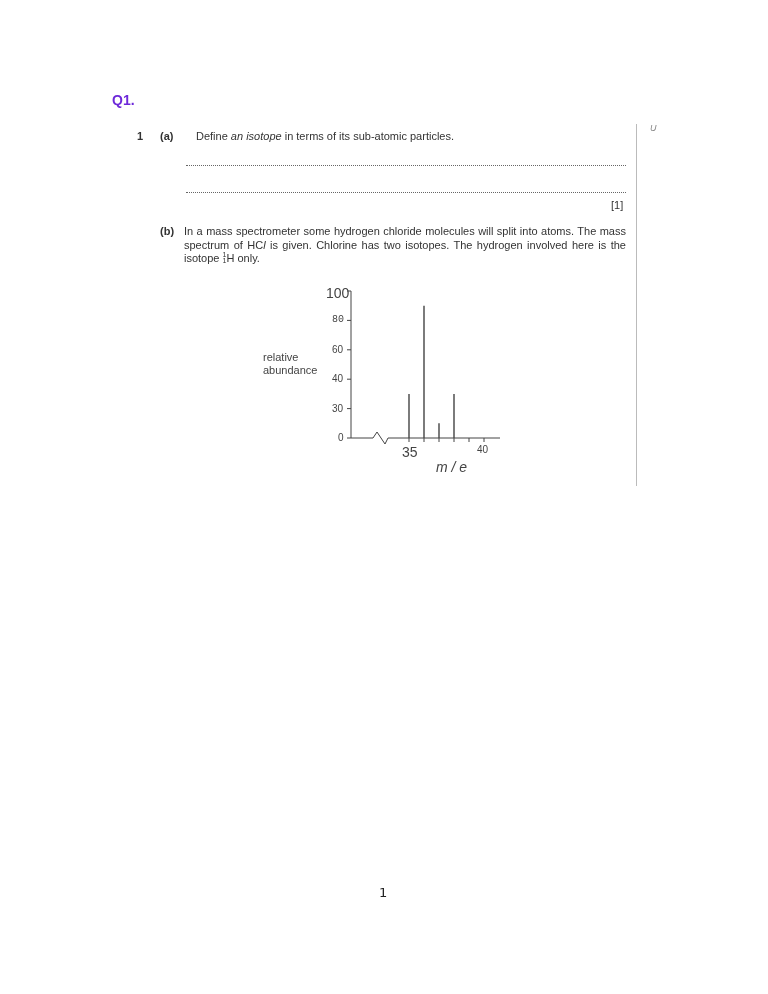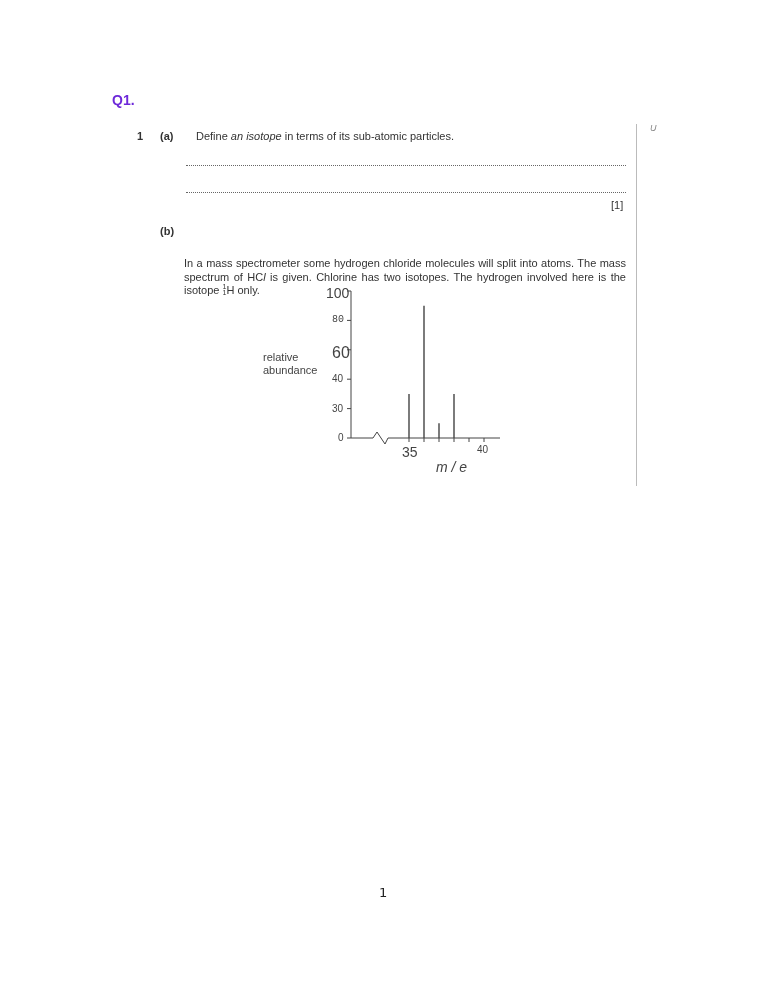--- a/index.html
+++ b/index.html
@@ -4,21 +4,21 @@
 <style>
   html, body { margin:0; padding:0; background:#fff; }
   body { width:768px; height:994px; position:relative; overflow:hidden; font-family:"Liberation Sans", sans-serif; color:#222; }
   .abs { position:absolute; }
   .qnum { left:112px; top:92px; font-size:14px; font-weight:bold; color:#6d28d9; }
   .qi { font-size:11px; color:#333; }
   .bold { font-weight:bold; }
   .dots { left:186px; width:440px; height:2px; border-bottom:1px dotted #666; }
   .margin-line { left:636px; top:124px; width:1px; height:362px; background:#bbb; }
   .margin-u { left:650px; top:123px; font-size:9px; font-style:italic; color:#888; }
-  .para { left:184px; top:225px; width:442px; font-size:11px; line-height:13.5px; text-align:justify; color:#333;margin-top:32px; }
+  .para { left:184px; top:225px; width:442px; font-size:11px; line-height:13.5px; text-align:justify; color:#333; }
   .sup { position:relative; font-size:7px; display:inline-block; line-height:6px; vertical-align:top; text-align:center; }
   .chart-label { font-size:11px; color:#444; }
   .page-no { left:379px; top:885px; font-size:13px; color:#222; font-family:"DejaVu Sans", sans-serif; }
 </style>
 </head>
 <body>
 
 <div class="abs qnum">Q1.</div>
 
 <div class="abs qi bold" style="left:137px;top:130px;">1</div>
@@ -64,21 +64,21 @@
 
     <line x1="89" y1="158" x2="89" y2="113.9" stroke-width="1.4"></line>
     <line x1="104" y1="158" x2="104" y2="25.7" stroke-width="1.4"></line>
     <line x1="119" y1="158" x2="119" y2="143.3" stroke-width="1.4"></line>
     <line x1="134" y1="158" x2="134" y2="113.9" stroke-width="1.4"></line>
   </g>
 </svg>
 
 <div class="abs chart-label" style="left:326px;top:285px;font-size:14px;">100</div>
 <div class="abs chart-label" style="left:332px;top:314px;font-size:10px;font-family:Liberation Mono, monospace;">80</div>
-<div class="abs chart-label" style="left:332px;top:344px;font-size:16px;">60</div>
+<div class="abs chart-label" style="left:332px;top:344px;font-size:10px;">60</div>
 <div class="abs chart-label" style="left:332px;top:373px;font-size:10px;">40</div>
 <div class="abs chart-label" style="left:332px;top:403px;font-size:10px;">30</div>
 <div class="abs chart-label" style="left:338px;top:432px;font-size:10px;">0</div>
 
 <div class="abs chart-label" style="left:402px;top:444px;font-size:14px;">35</div>
 <div class="abs chart-label" style="left:477px;top:444px;font-size:10px;">40</div>
 <div class="abs chart-label" style="left:436px;top:459px;font-size:14px;font-style:italic;">m / e</div>
 
 <div class="abs page-no">1</div>
 

